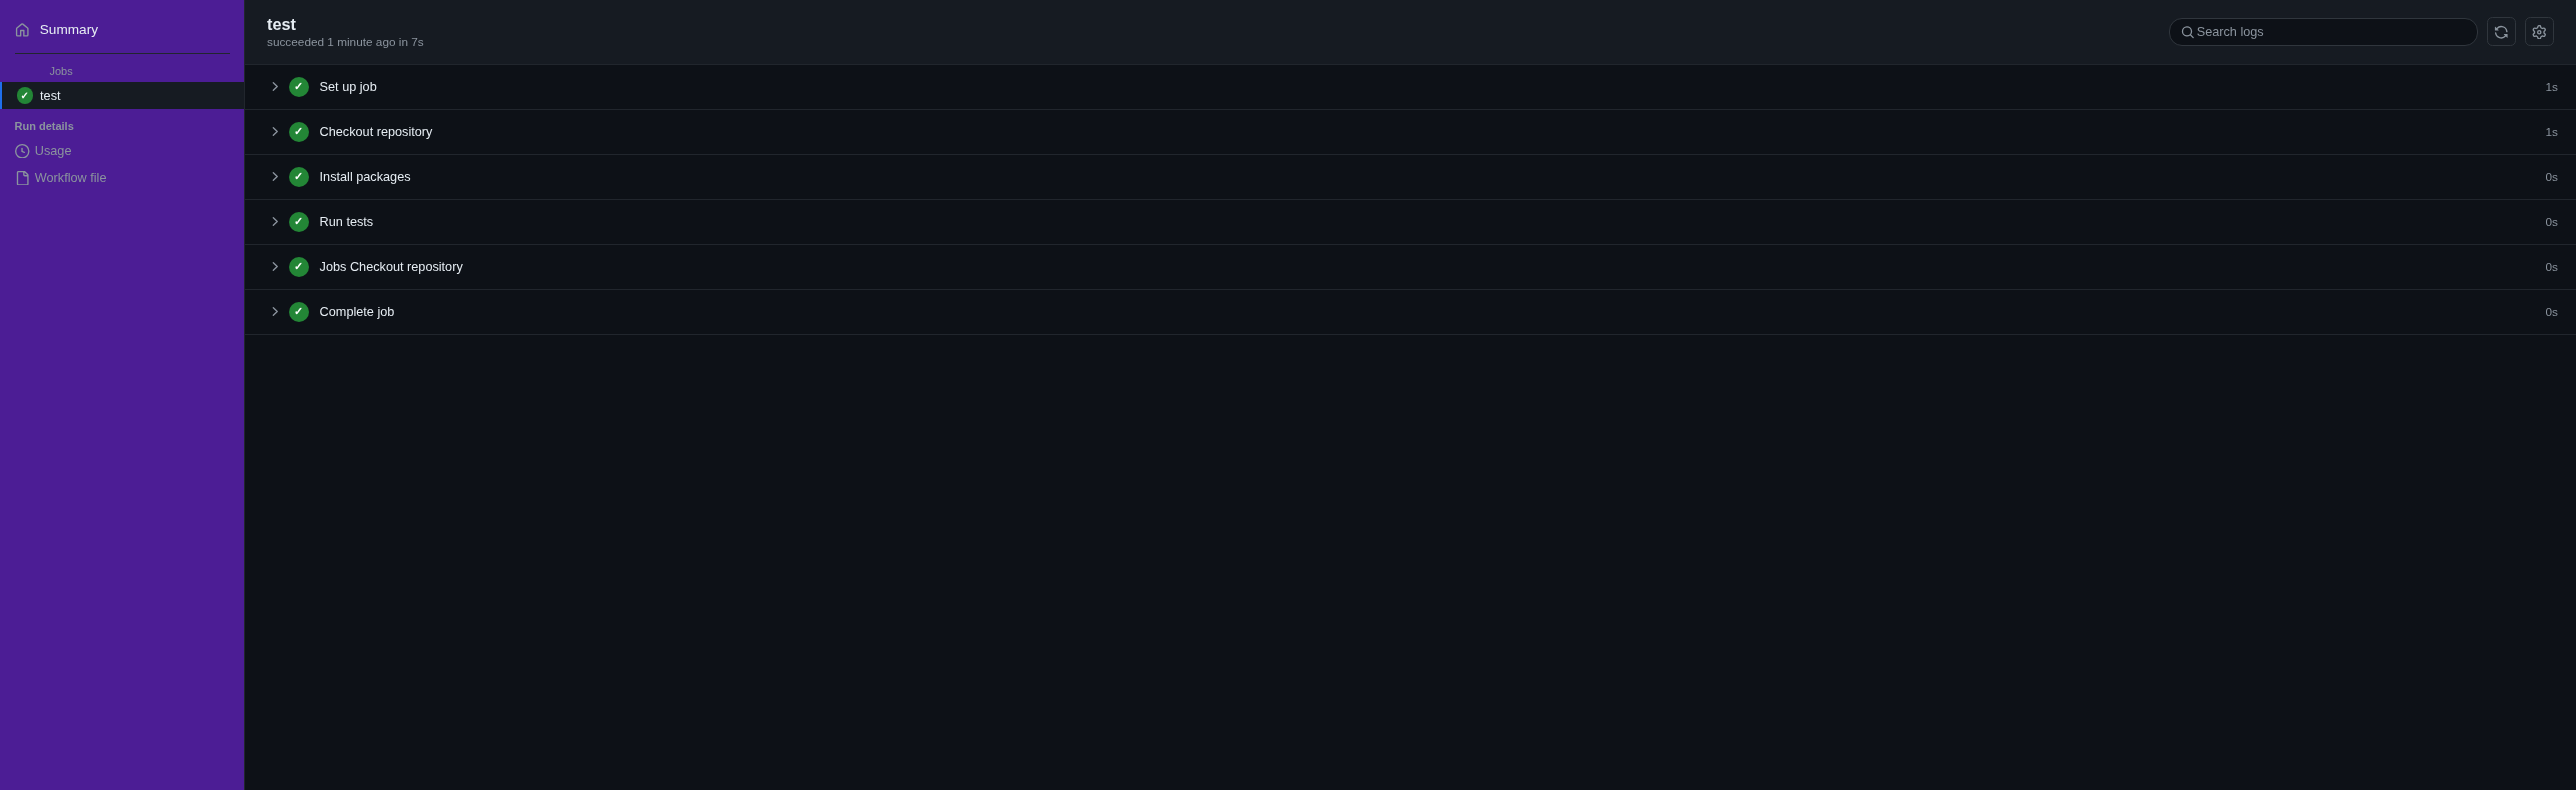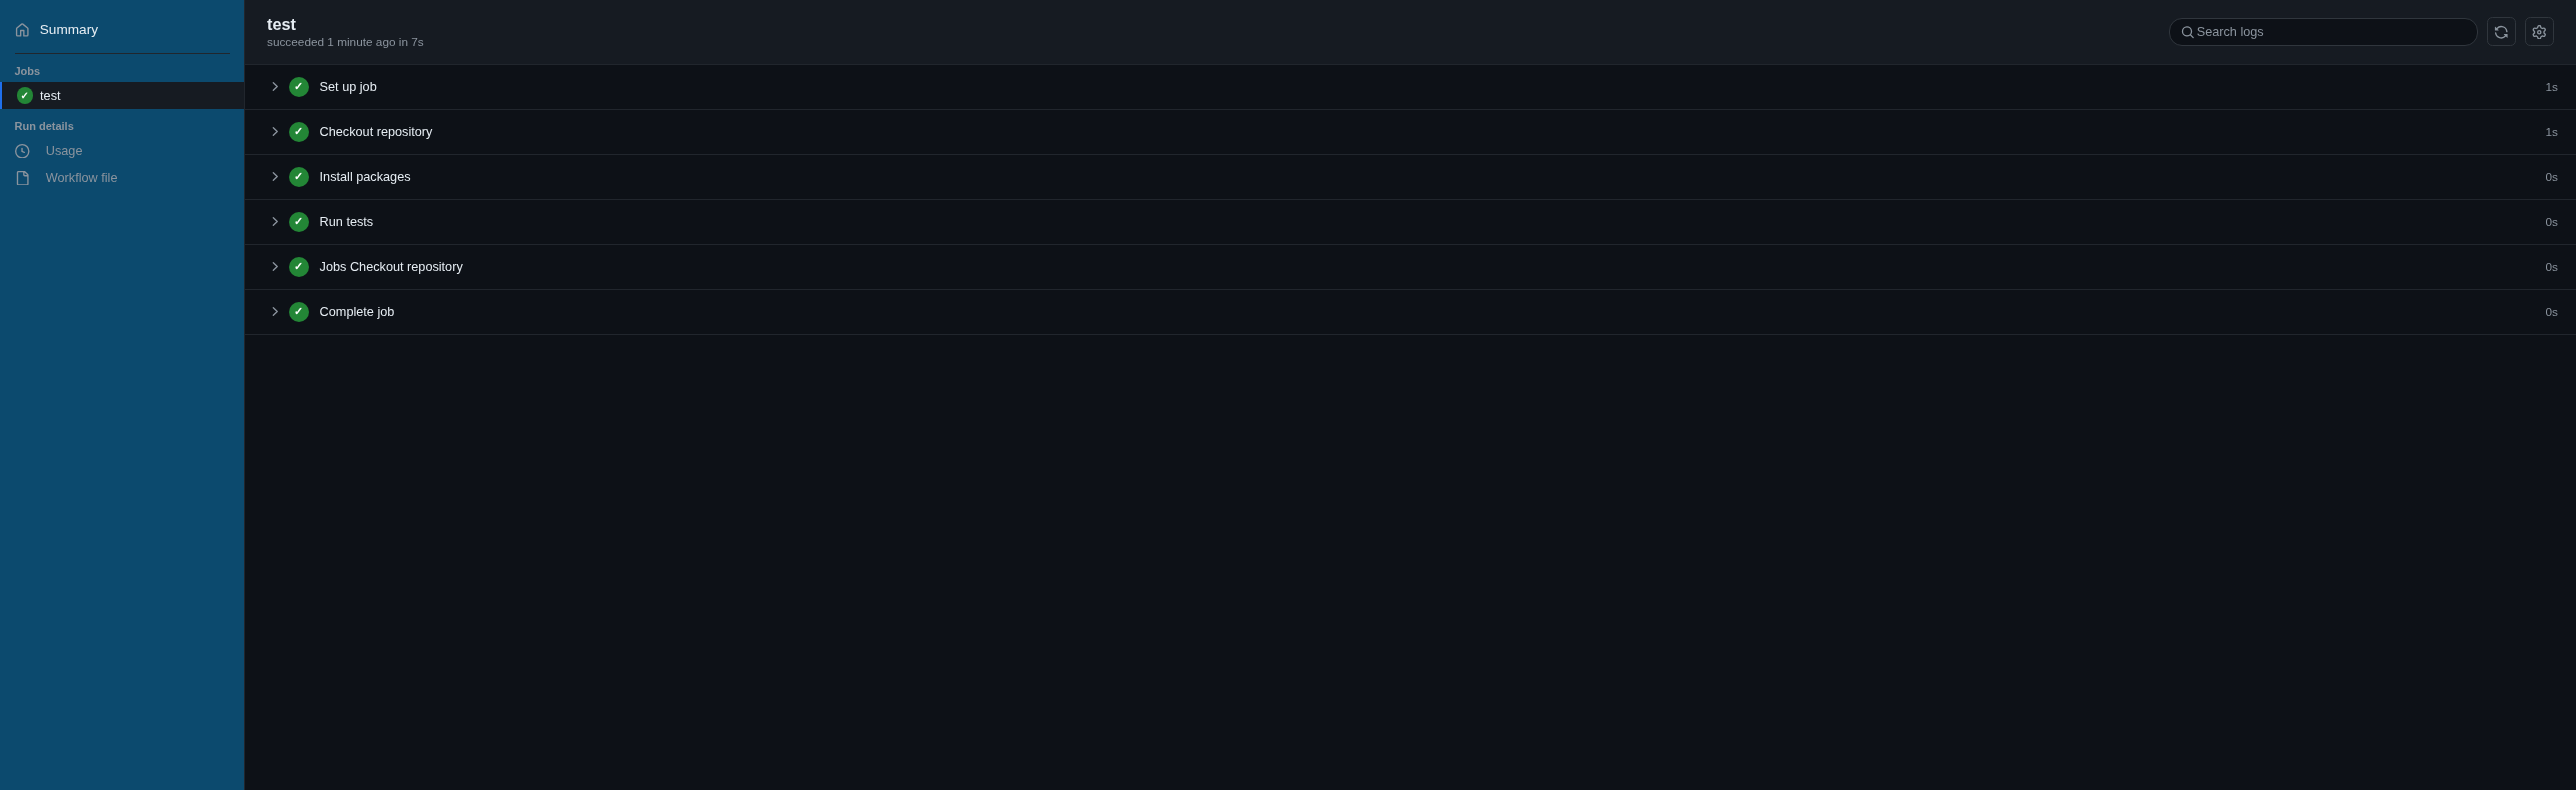--- a/index.html
+++ b/index.html
@@ -14,21 +14,21 @@
       font-family: -apple-system, BlinkMacSystemFont, 'Segoe UI', Helvetica, Arial, sans-serif;
       font-size: 12.7px;
       display: flex;
       height: 100vh;
       overflow: hidden;
     }
 
     .sidebar {
       width: 245px;
       min-width: 245px;
-      background-color: #0c4a6e;
+      background-color: #4c1d95;
       padding: 14.5px 0;
       border-right: 0.9px solid #21262d;
       display: flex;
       flex-direction: column;
       gap: 0;
     }
 
     .sidebar-summary {
       display: flex;
       align-items: center;
@@ -43,22 +43,23 @@
     .sidebar-divider {
       border: none;
       border-top: 0.9px solid #21262d;
       margin: 7.3px 14.5px;
     }
 
     .sidebar-section-label {
       font-size: 11px;
       color: #8b949e;
       padding: 3.6px 14.5px 5.4px 14.5px;
-      font-weight: 700;
+      font-weight: 400;
       text-transform: none;
+      margin-left: 35px;
     }
 
     .sidebar-job-item {
       display: flex;
       align-items: center;
       gap: 7.3px;
       padding: 5.4px 14.5px;
       cursor: pointer;
       font-size: 12.7px;
       color: #e6edf3;
@@ -74,21 +75,21 @@
     .sidebar-run-details-label {
       font-size: 11px;
       color: #8b949e;
       padding: 11px 14.5px 5.4px 14.5px;
       font-weight: 600;
     }
 
     .sidebar-run-item {
       display: flex;
       align-items: center;
-      gap: 15px;
+      gap: 4px;
       padding: 5.4px 14.5px;
       cursor: pointer;
       font-size: 12.7px;
       color: #8b949e;
     }
 
     
     .icon-home {
       width: 16.3px;
       height: 16.3px;

